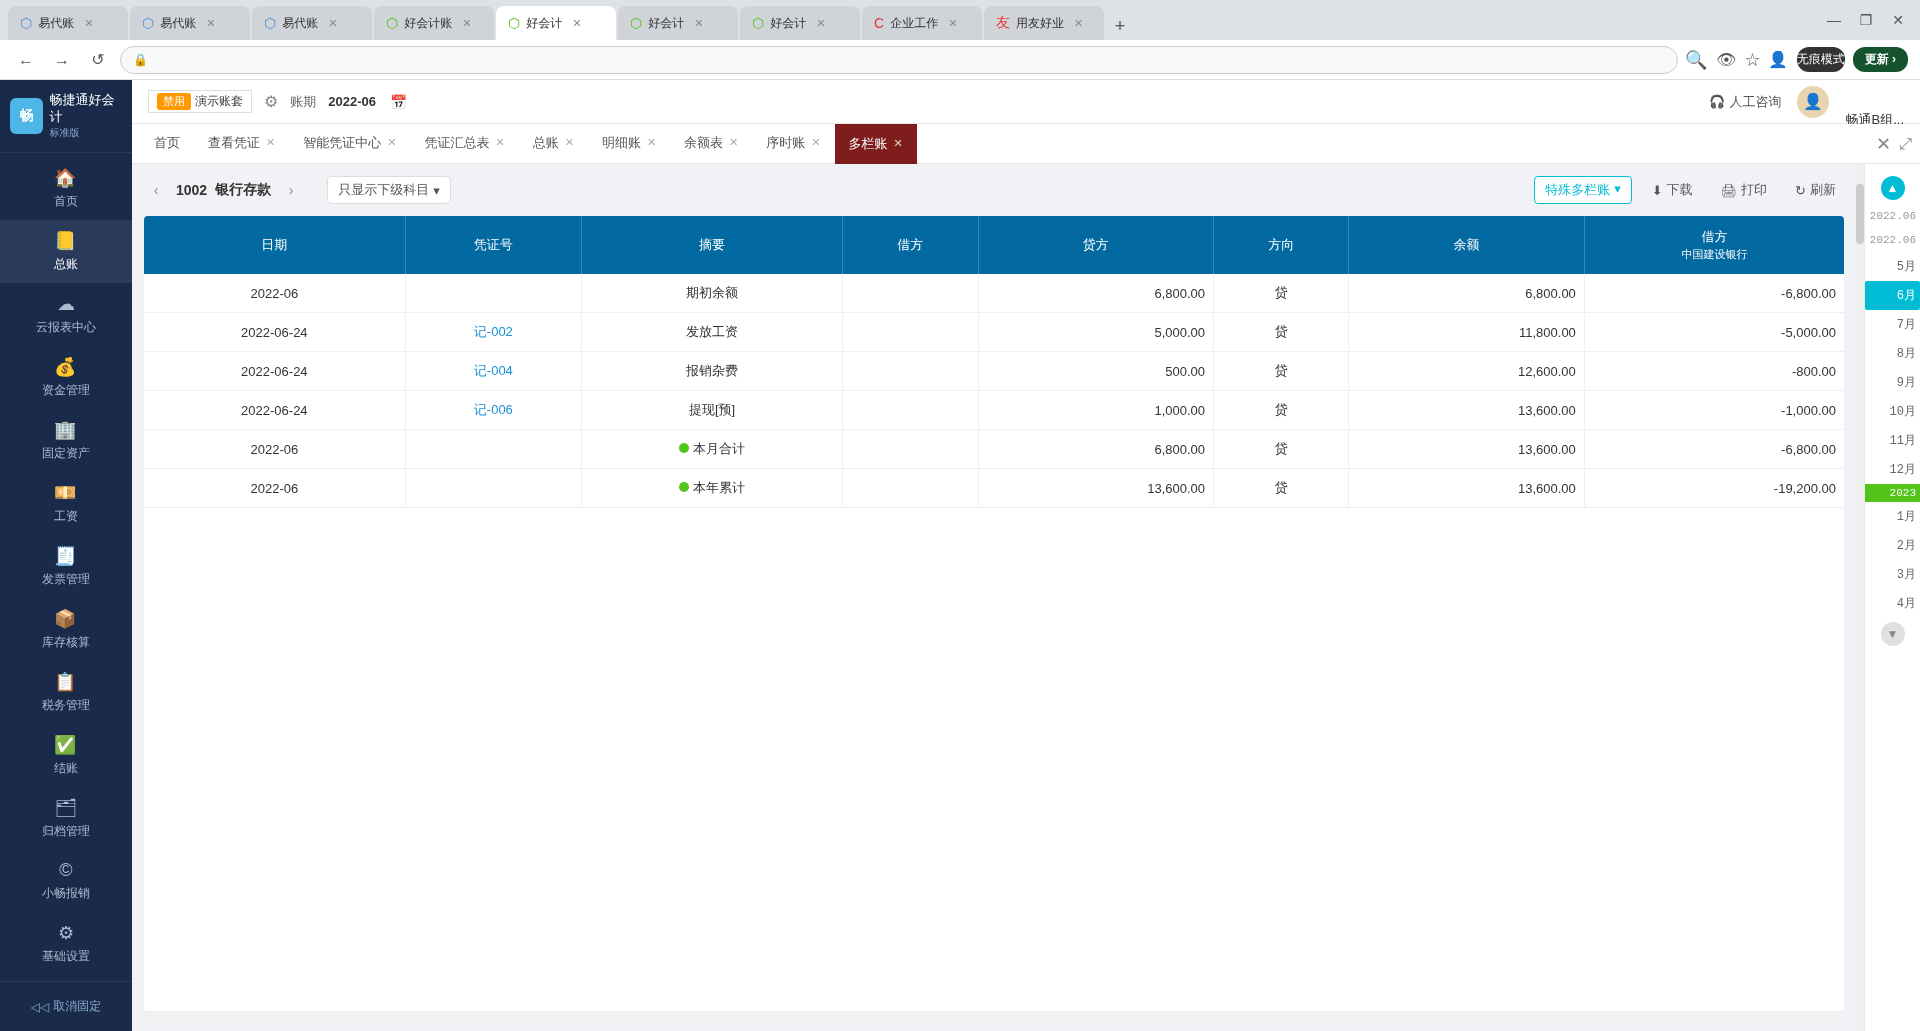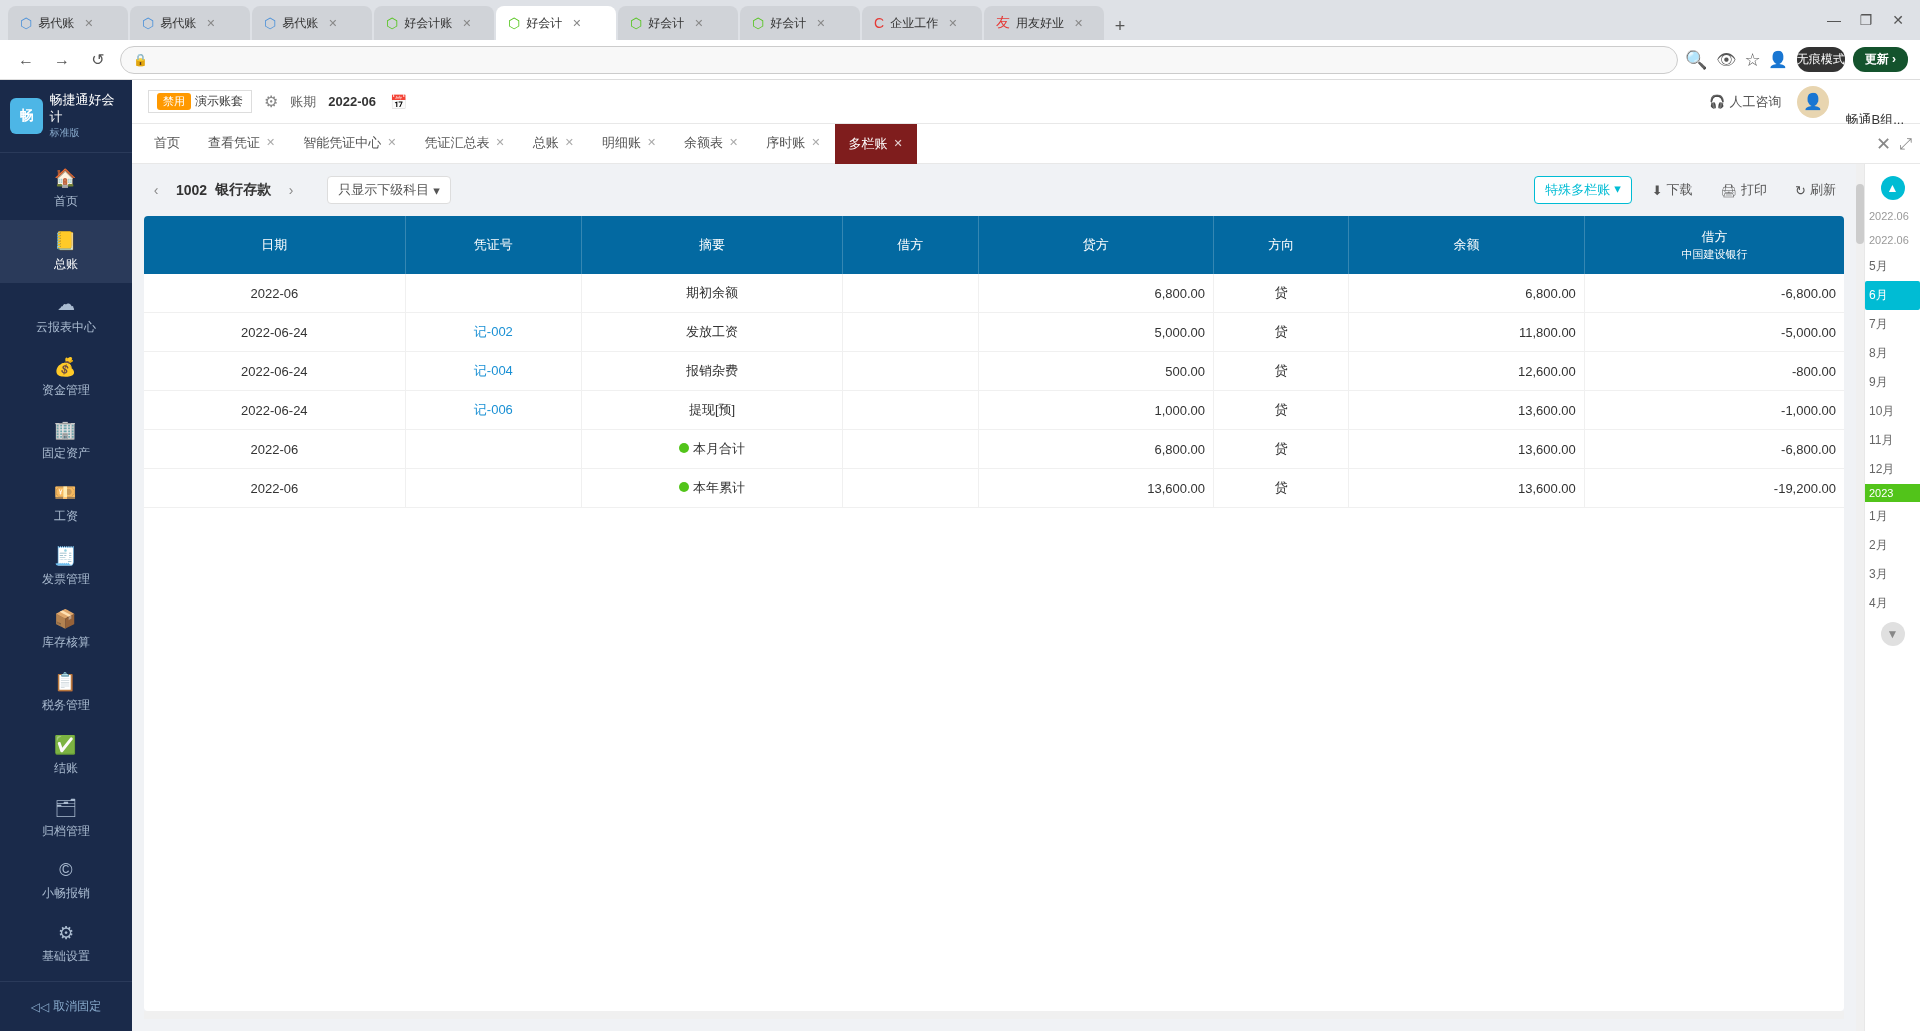--- a/index.html
+++ b/index.html
@@ -89,21 +89,21 @@
     .ledger-table tbody td:last-child { border-right: none; }
     .ledger-table tbody td.num { text-align: right; }
     .ledger-table tbody td.link { color: #1a90d4; cursor: pointer; }
     .green-dot { display: inline-block; width: 10px; height: 10px; background: #52c41a; border-radius: 50%; margin-right: 4px; }
 
     
     .ledger-scroll { height: 8px; background: #f0f0f0; }
 
     
     .right-panel { width: 56px; background: #fff; border-left: 1px solid #e8e8e8; display: flex; flex-direction: column; align-items: center; padding-top: 8px; overflow: hidden; }
-    .month-item { width: 100%; text-align: left; padding: 6px 4px; font-size: 12px; color: #666; cursor: pointer; }
+    .month-item { width: 100%; text-align: right; padding: 6px 4px; font-size: 12px; color: #666; cursor: pointer; font-family: Liberation Mono, monospace; }
     .month-item.active { background: #00bcd4; color: #fff; border-radius: 2px; }
     .month-item.year-label { background: #52c41a; color: #fff; font-size: 11px; padding: 3px 4px; }
     .right-panel-arrows { display: flex; flex-direction: column; align-items: center; gap: 4px; margin-top: 4px; margin-bottom: 4px; }
     .arrow-circle { width: 24px; height: 24px; border-radius: 50%; background: #00bcd4; display: flex; align-items: center; justify-content: center; color: #fff; font-size: 12px; cursor: pointer; }
     .arrow-circle-down { width: 24px; height: 24px; border-radius: 50%; background: #e0e0e0; display: flex; align-items: center; justify-content: center; color: #888; font-size: 12px; cursor: pointer; }
 
     
     .vert-scroll { width: 8px; background: #f0f0f0; cursor: pointer; }
     .vert-scroll-thumb { width: 8px; height: 60px; background: #ccc; border-radius: 4px; margin-top: 20px; }
 

